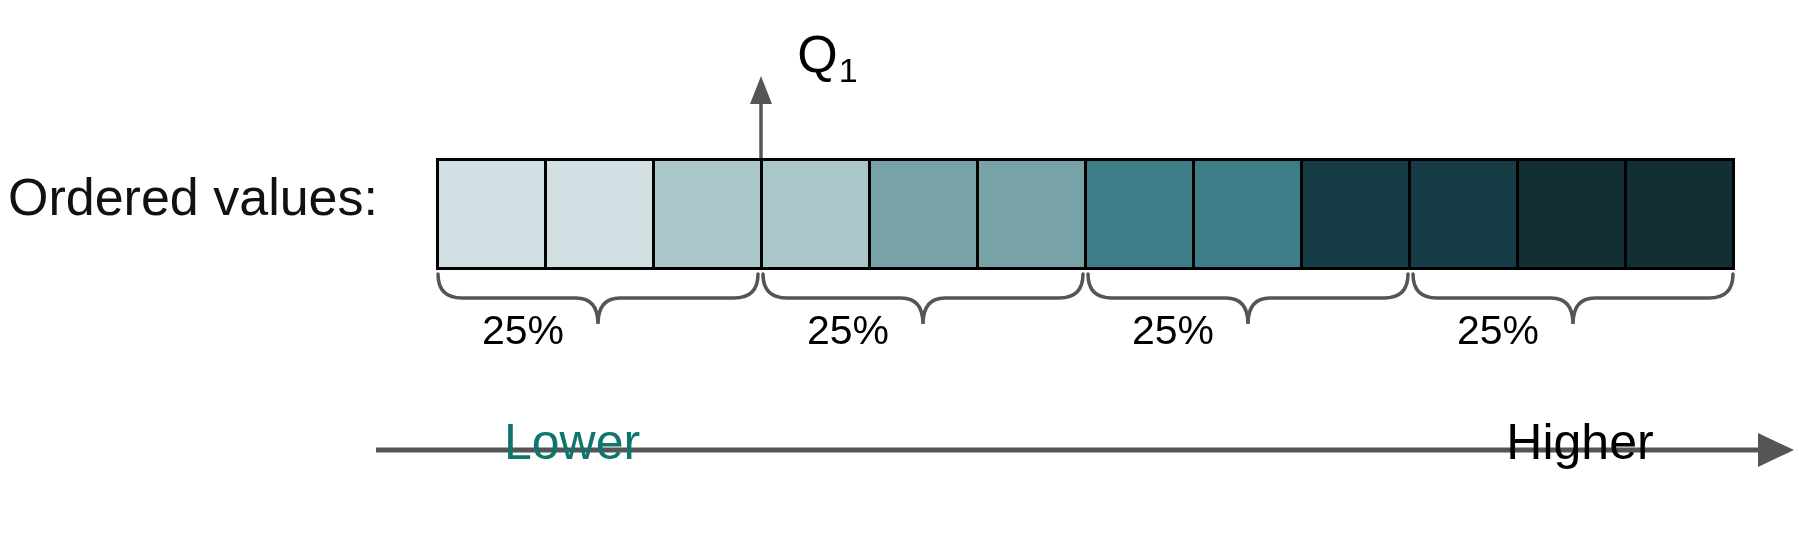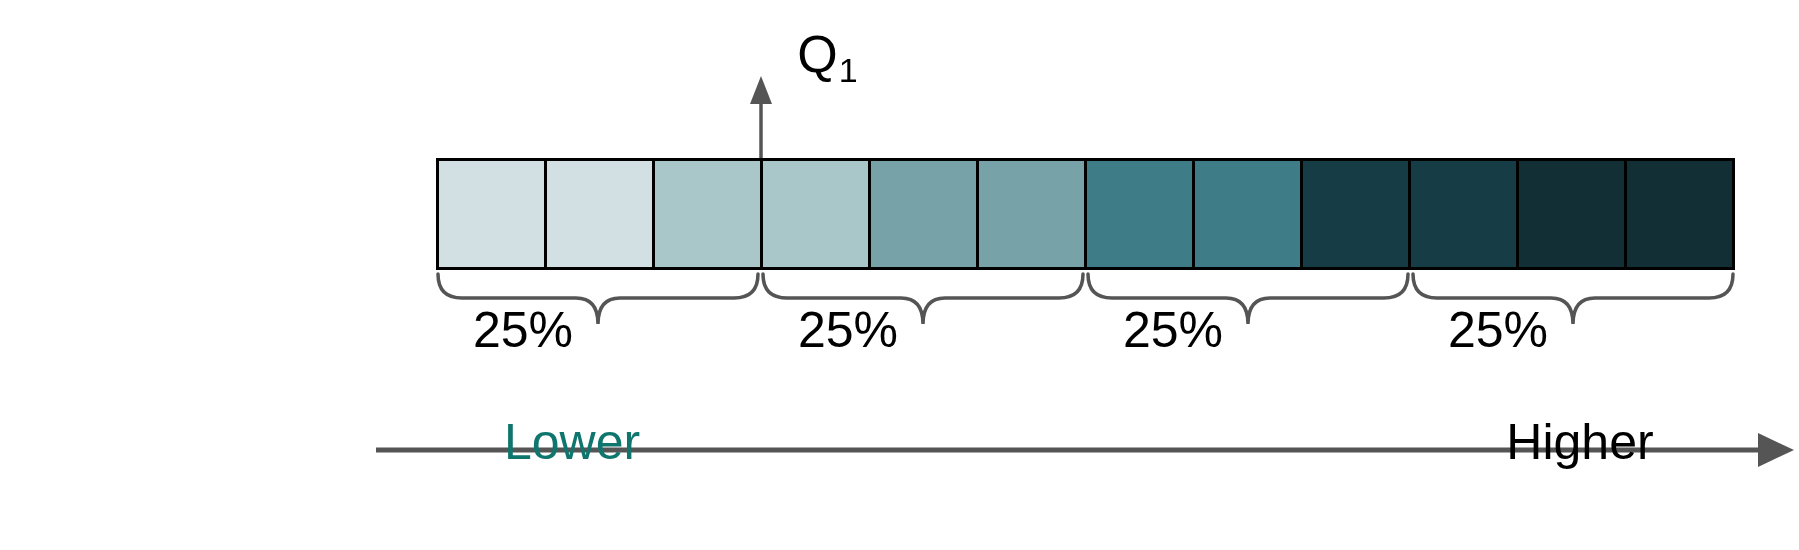--- a/index.html
+++ b/index.html
@@ -90,21 +90,21 @@
     top: 272px;
     width: 1299px;
     height: 62px;
   }
 
   
   .pct-label {
     top: 300px;
     width: 330px;
     text-align: center;
-    font-size: 50px;
+    font-size: 41px;
     line-height: 60px;
     color: #000000;
   }
 
   
   #direction-axis {
     left: 376px;
     top: 426px;
     width: 1420px;
     height: 48px;
@@ -127,20 +127,21 @@
     font-size: 50px;
     line-height: 60px;
     color: #000000;
   }
 </style>
 </head>
 <body>
 
 <div id="figure-root">
 
+  <div class="abs" id="ordered-values-label">Ordered values:</div>
 
   <div class="abs" id="value-strip">
     <div class="strip-cell" style="background-color: rgb(211, 224, 227);"></div>
     <div class="strip-cell" style="background-color: rgb(211, 224, 227);"></div>
     <div class="strip-cell" style="background-color: rgb(169, 198, 200);"></div>
     <div class="strip-cell" style="background-color: rgb(169, 198, 200);"></div>
     <div class="strip-cell" style="background-color: rgb(118, 162, 168);"></div>
     <div class="strip-cell" style="background-color: rgb(118, 162, 168);"></div>
     <div class="strip-cell" style="background-color: rgb(62, 124, 135);"></div>
     <div class="strip-cell" style="background-color: rgb(62, 124, 135);"></div>

